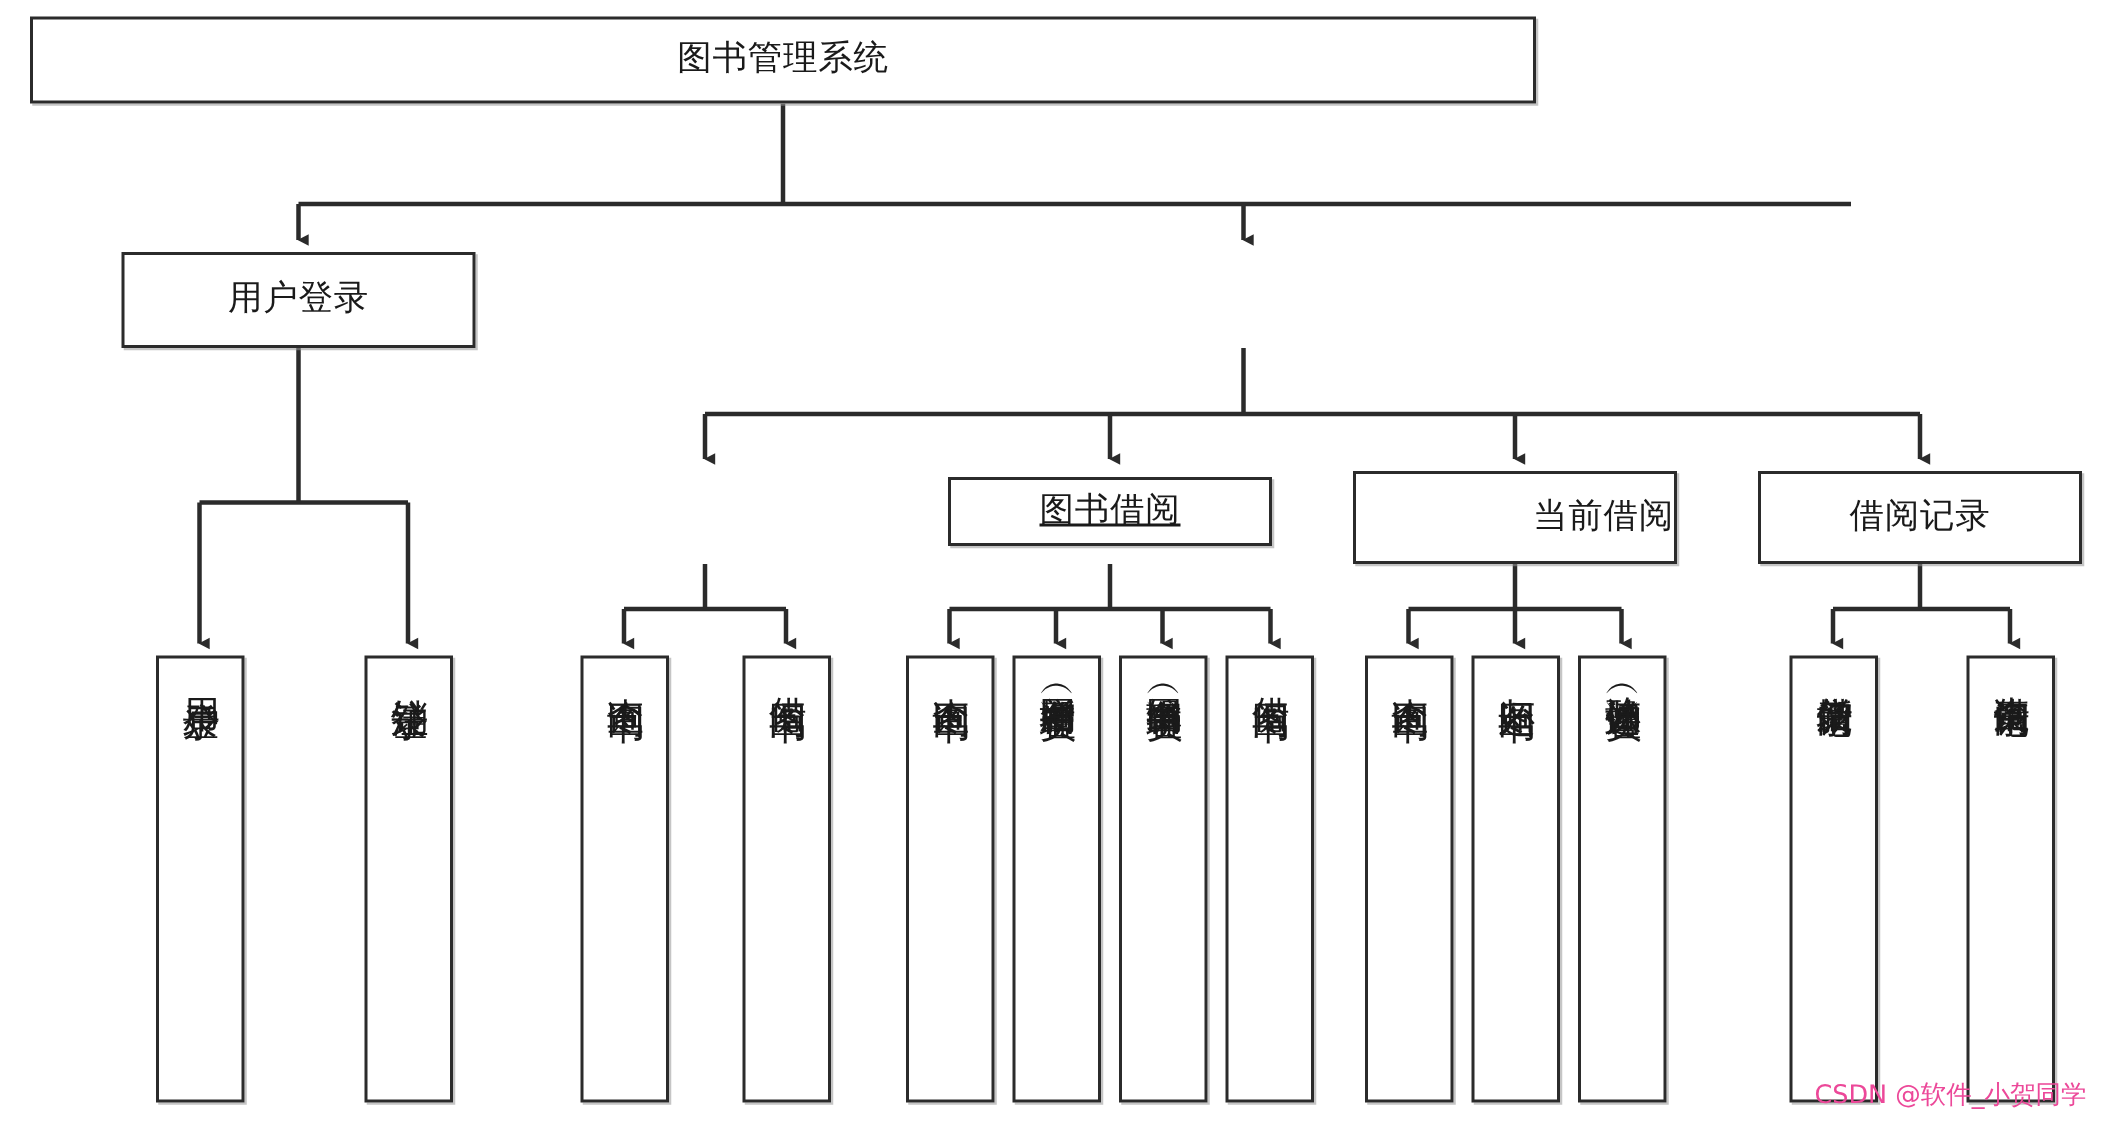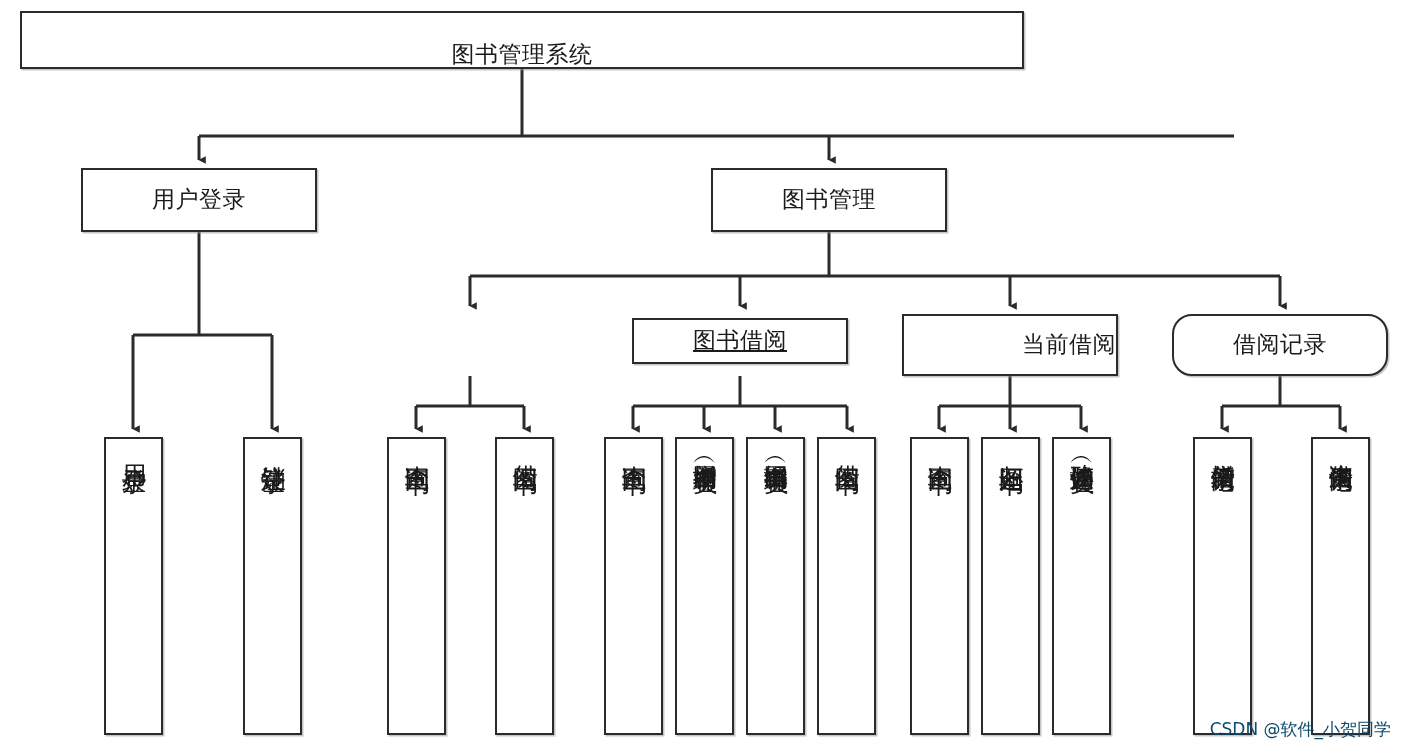--- a/index.html
+++ b/index.html
@@ -61,21 +61,21 @@
   }
   .node.vert.tall .lbl {
     font-size: 24px;
     letter-spacing: 1px;
   }
   .watermark {
     position: absolute;
     right: 14px;
     bottom: 6px;
     font-size: 17px;
-    color: #0c4a6e;
+    color: #ec4899;
     white-space: nowrap;
     font-family: "DejaVu Sans", "Liberation Sans", sans-serif;
   }
 </style>
 </head>
 <body>
 
 <div id="canvas">
 
   <svg class="wires" viewBox="0 0 1405 747" xmlns="http://www.w3.org/2000/svg">
@@ -122,38 +122,35 @@
       <path d="M1010,406 L1010,429" marker-end="url(#arrow)"></path>
       <path d="M1081,406 L1081,429" marker-end="url(#arrow)"></path>
 
       <path d="M1280,376 L1280,406"></path>
       <path d="M1222,406 L1340,406"></path>
       <path d="M1222,406 L1222,429" marker-end="url(#arrow)"></path>
       <path d="M1340,406 L1340,429" marker-end="url(#arrow)"></path>
     </g>
   </svg>
 
-  <div class="node horiz" style="left:20px; top:11px; width:1004px; height:58px;align-items:flex-end;">
+  <div class="node horiz" style="left:20px; top:11px; width:1004px; height:58px;">
     <span class="lbl">图书管理系统</span>
   </div>
 
   <div class="node horiz" style="left:81px; top:168px; width:236px; height:64px;">
     <span class="lbl">用户登录</span>
-  </div>
-  <div class="node horiz" style="left:711px; top:168px; width:236px; height:64px;">
-    <span class="lbl">图书管理</span>
   </div>
 
   <div class="node horiz" style="left:632px; top:318px; width:216px; height:46px;text-decoration:underline;">
     <span class="lbl">图书借阅</span>
   </div>
   <div class="node horiz" style="left:902px; top:314px; width:216px; height:62px;justify-content:flex-end;">
     <span class="lbl">当前借阅</span>
   </div>
-  <div class="node horiz" style="left:1172px; top:314px; width:216px; height:62px;border-radius:20px;">
+  <div class="node horiz" style="left:1172px; top:314px; width:216px; height:62px;">
     <span class="lbl">借阅记录</span>
   </div>
 
   <div class="node vert" style="left:104px; top:437px; width:59px; height:298px;">
     <span class="lbl">用户登录</span>
   </div>
   <div class="node vert" style="left:243px; top:437px; width:59px; height:298px;">
     <span class="lbl">注销登录</span>
   </div>
 

